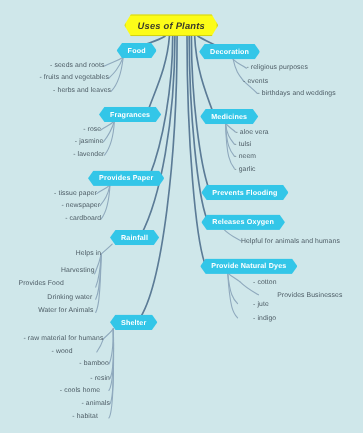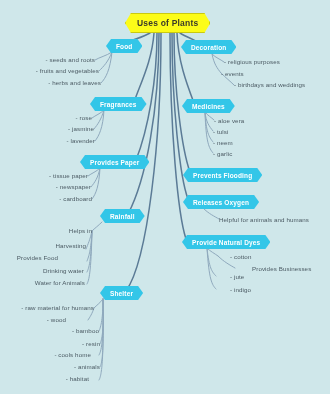--- a/index.html
+++ b/index.html
@@ -123,21 +123,21 @@
 
       <path d="M203,208 C209,214 214,216 219,219"></path>
 
       <path d="M207,248 C211,252 214,253 218,256"></path>
       <path d="M218,256 C224,262 230,265 235,268"></path>
       <path d="M207,248 C209,268 212,272 216,276"></path>
       <path d="M207,248 C209,280 212,285 216,289"></path>
     </g>
   </svg>
 
-  <div class="node node-root" style="left:125px; top:13px;">Uses of Plants</div>
+  <div class="node node-root" style="left:113px; top:13px;font-style:italic;">Uses of Plants</div>
 
   <div class="node node-branch" style="left:106px; top:39px;">Food</div>
   <div class="node node-leaf leaf-left" style="left:0px; top:56px; width:95px;">- seeds and roots</div>
   <div class="node node-leaf leaf-left" style="left:0px; top:67px; width:99px;">- fruits and vegetables</div>
   <div class="node node-leaf leaf-left" style="left:0px; top:79px; width:101px;">- herbs and leaves</div>
 
   <div class="node node-branch" style="left:90px; top:97px;">Fragrances</div>
   <div class="node node-leaf leaf-left" style="left:0px; top:114px; width:92px;">- rose</div>
   <div class="node node-leaf leaf-left" style="left:0px; top:125px; width:94px;">- jasmine</div>
   <div class="node node-leaf leaf-left" style="left:0px; top:137px; width:95px;">- lavender</div>

